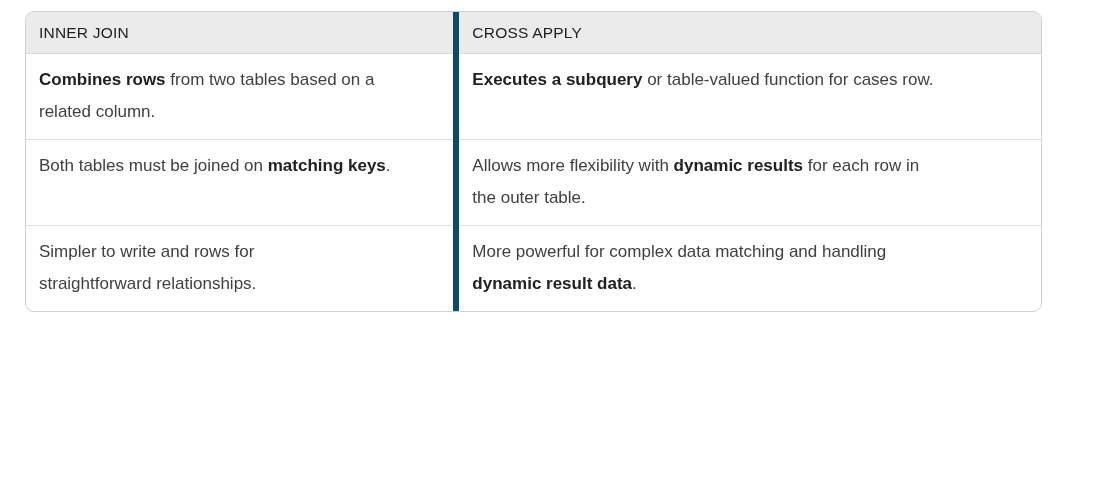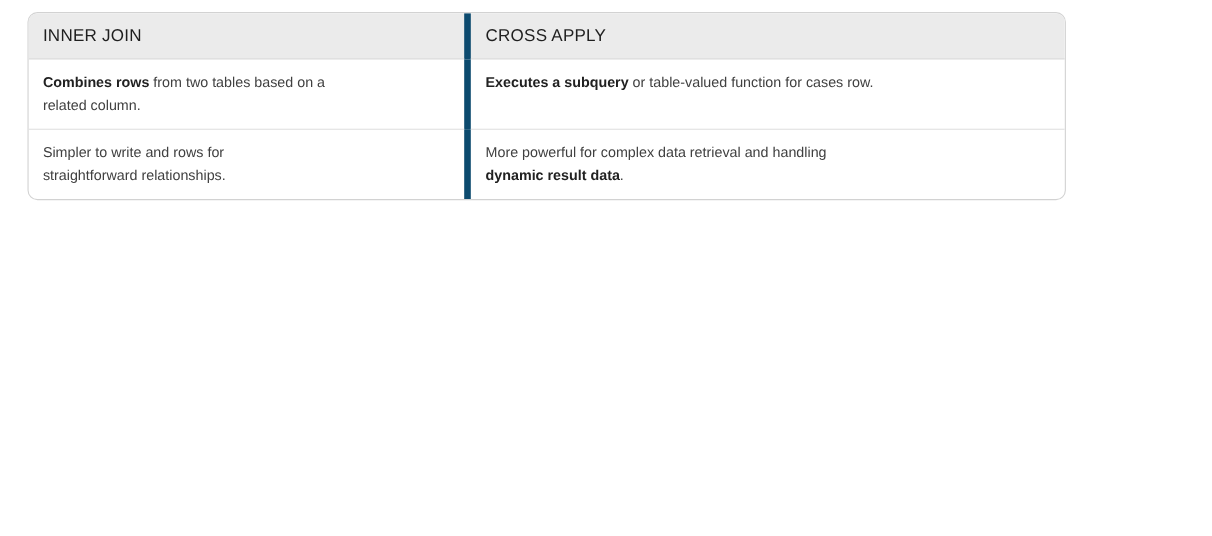--- a/index.html
+++ b/index.html
@@ -8,21 +8,21 @@
     background: #ffffff;
     width: 1102px;
     height: 487px;
     font-family: "Liberation Sans", sans-serif;
     overflow: hidden;
   }
   .table-wrap {
     position: absolute;
     left: 25px;
     top: 11px;
-    width: 944px;
+    width: 1017px;
     border: 1px solid #d2d2d2;
     border-radius: 9px;
     overflow: hidden;
     background: #ffffff;
     box-sizing: border-box;
   }
   table.compare {
     border-collapse: collapse;
     width: 100%;
     table-layout: fixed;
@@ -41,22 +41,22 @@
     vertical-align: middle;
     border-bottom: 1px solid #dcdcdc;
   }
   table.compare th + th,
   table.compare td + td {
     border-left: 6px solid #0c4a6e;
   }
   table.compare td {
     border-top: 1px solid #e0e0e0;
     padding: 10px 13px 11px 13px;
-    font-size: 13px;
-    line-height: 21px;
+    font-size: 17px;
+    line-height: 32px;
     color: #404040;
     vertical-align: top;
     white-space: pre-line;
     overflow-wrap: break-word;
   }
   table.compare tbody tr:first-child td {
     border-top: none;
   }
   table.compare td b {
     font-weight: 700;
@@ -78,20 +78,25 @@
         <th>CROSS APPLY</th>
       </tr>
     </thead>
     <tbody>
         <tr>
           <td><b>Combines rows</b><span> from two tables based on a
 related column.</span></td>
           <td><b>Executes a subquery</b><span> or table-valued function for cases row.</span></td>
         </tr>
         <tr>
+          <td><span>Both tables must be joined on </span><b>matching keys</b><span>.</span></td>
+          <td><span>Allows more flexibility with </span><b>dynamic results</b><span> for each row in
+the outer table.</span></td>
+        </tr>
+        <tr>
           <td><span>Simpler to write and rows for
 straightforward relationships.</span></td>
-          <td><span>More powerful for complex data retrieval and handling
+          <td><span>More powerful for complex data matching and handling
 </span><b>dynamic result data</b><span>.</span></td>
         </tr>
       </tbody>
   </table>
 </div>
 
 </body></html>

